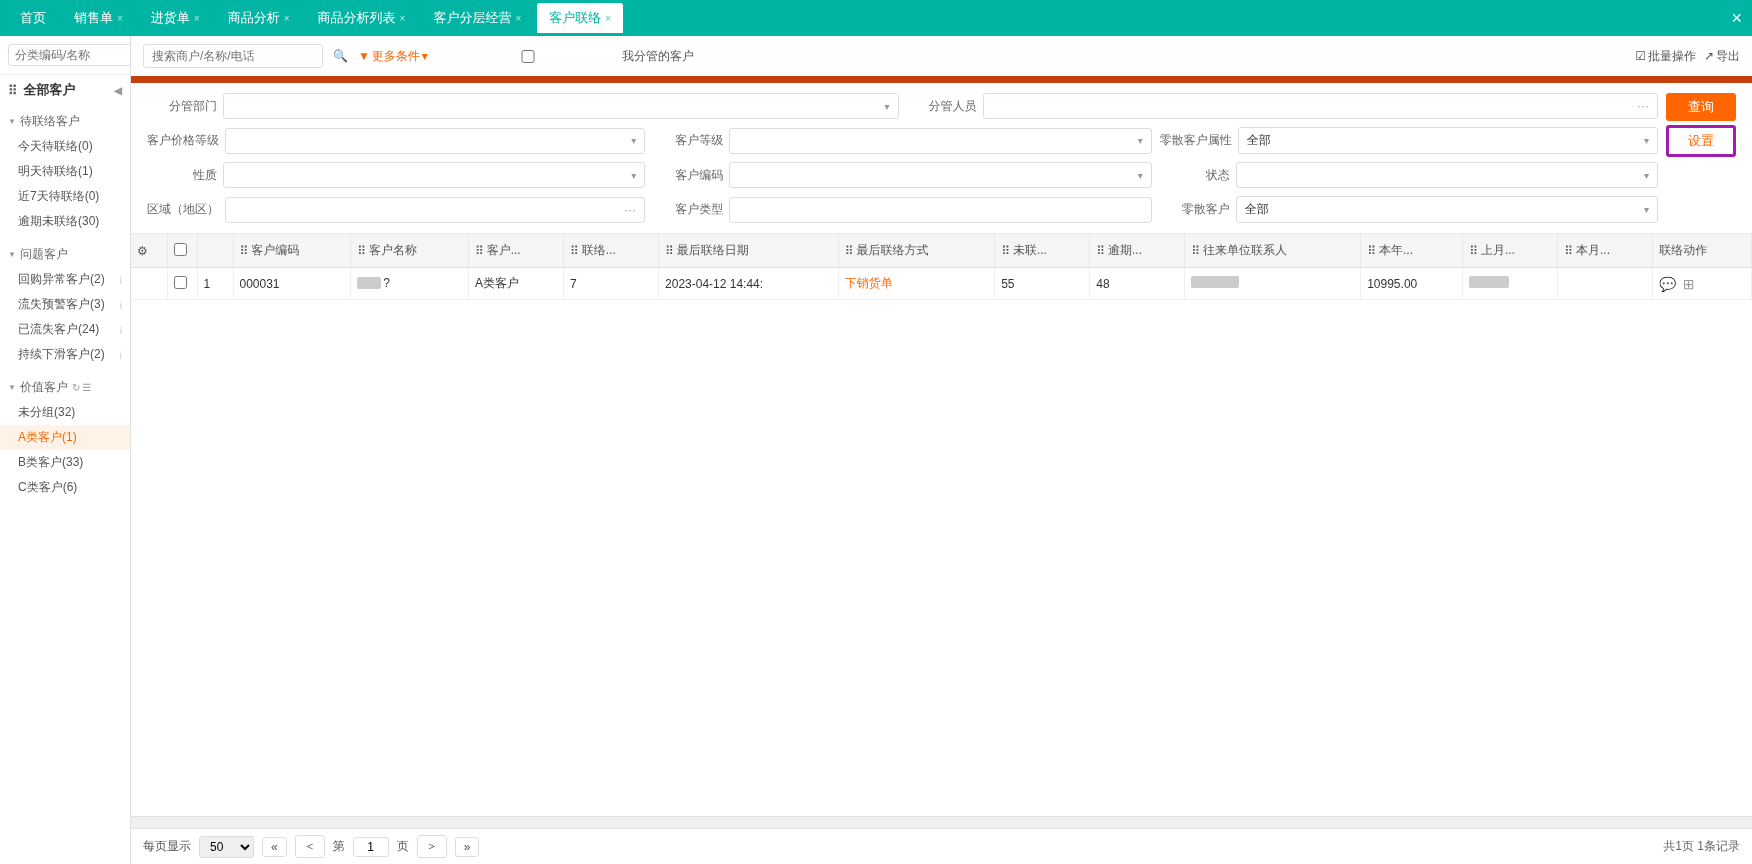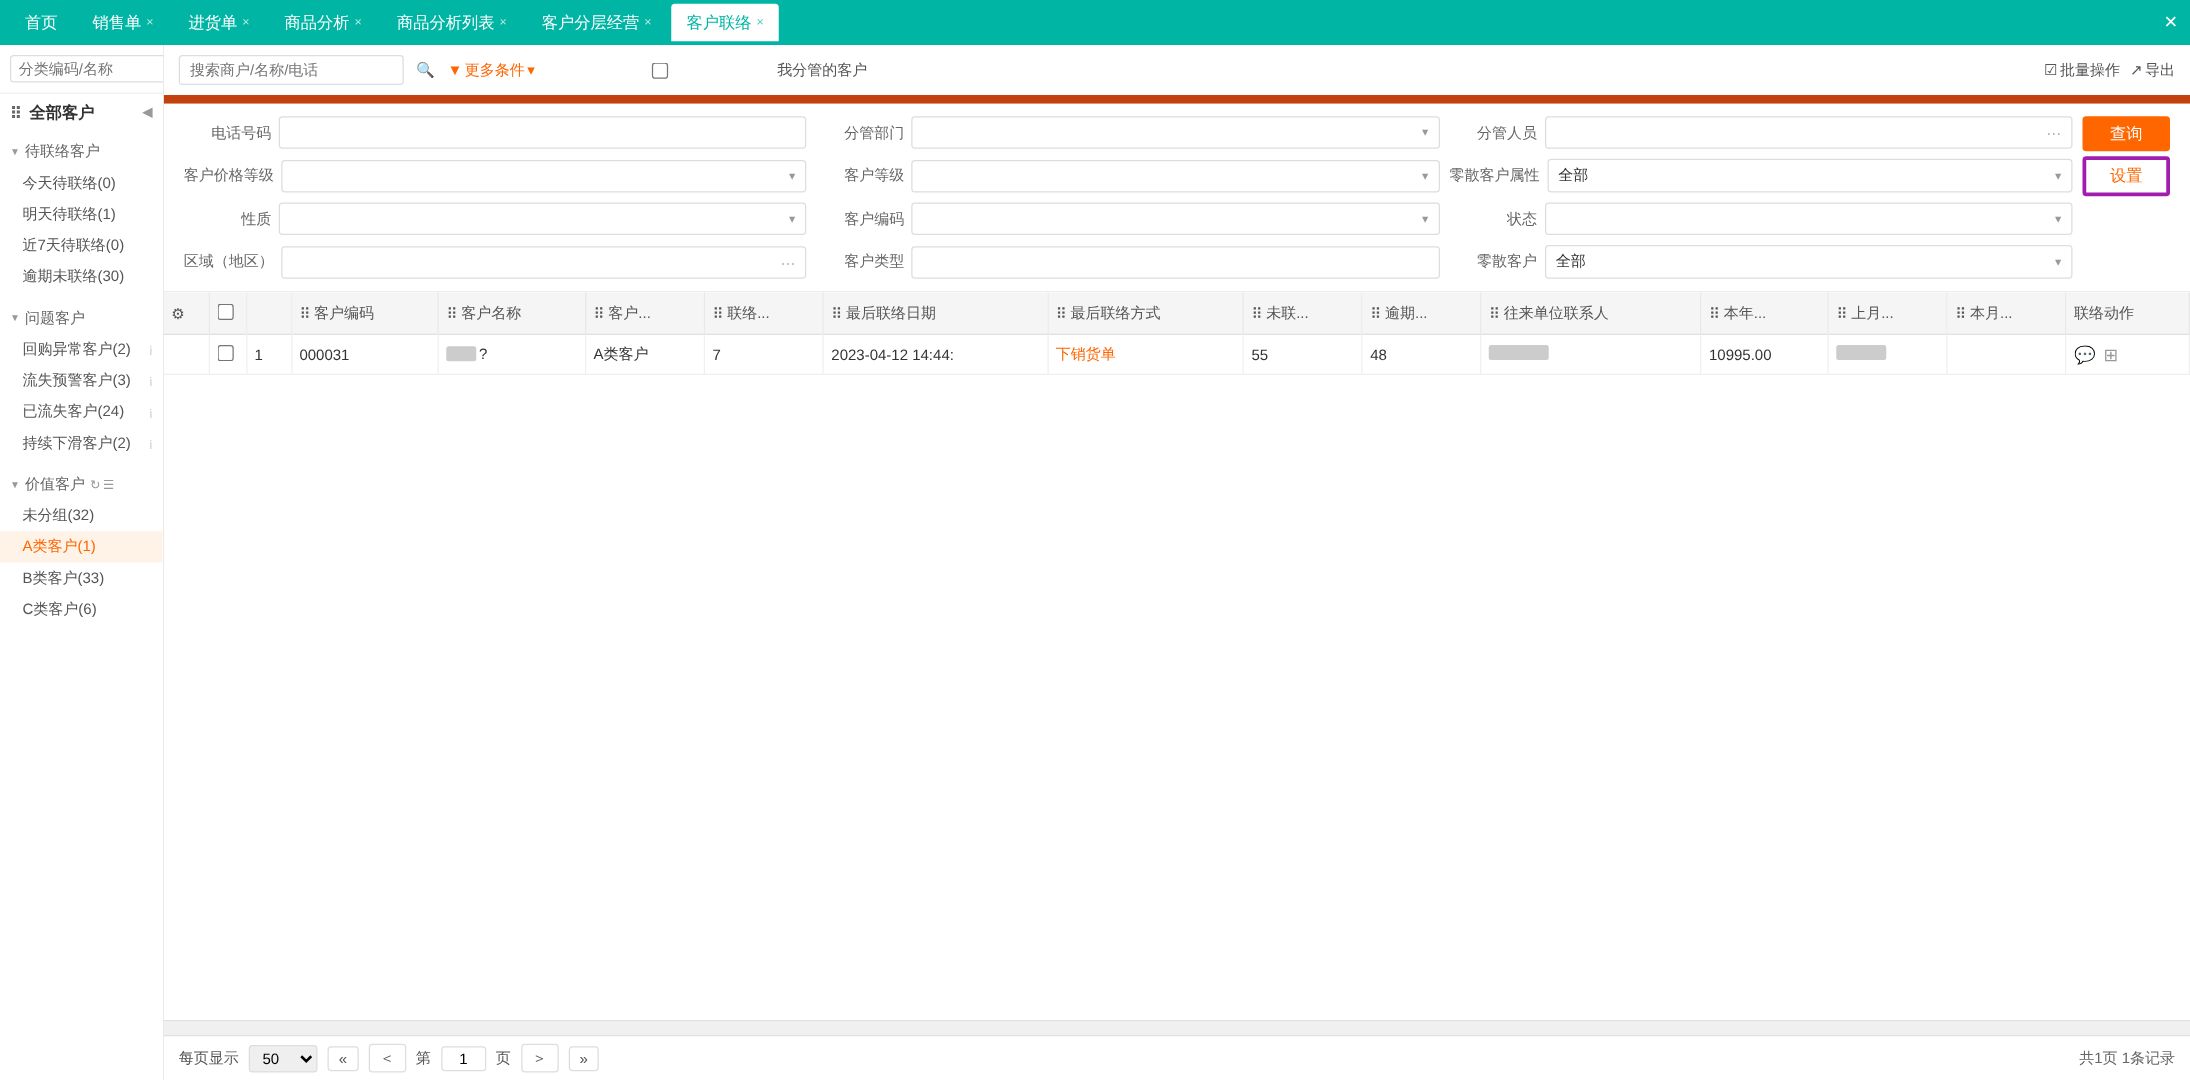--- a/index.html
+++ b/index.html
@@ -467,24 +467,20 @@
           <span>导出</span>
         </div>
       </div>
     </div>
 
     <div class="advanced-filter">
       <div style="display:flex;gap:8px;align-items:flex-start;">
         <div style="flex:1;">
 
           <div class="filter-row">
-            <div class="filter-field">
-              <span class="filter-label">电话号码</span>
-              <div class="filter-input" style="min-width:200px;"></div>
-            </div>
             <div class="filter-field">
               <span class="filter-label">分管部门</span>
               <div class="filter-input" style="min-width:200px;">
                 <span></span>
                   <span class="chevron">▾</span>
               </div>
             </div>
             <div class="filter-field">
               <span class="filter-label">分管人员</span>
               <div class="filter-input" style="min-width:200px;">

